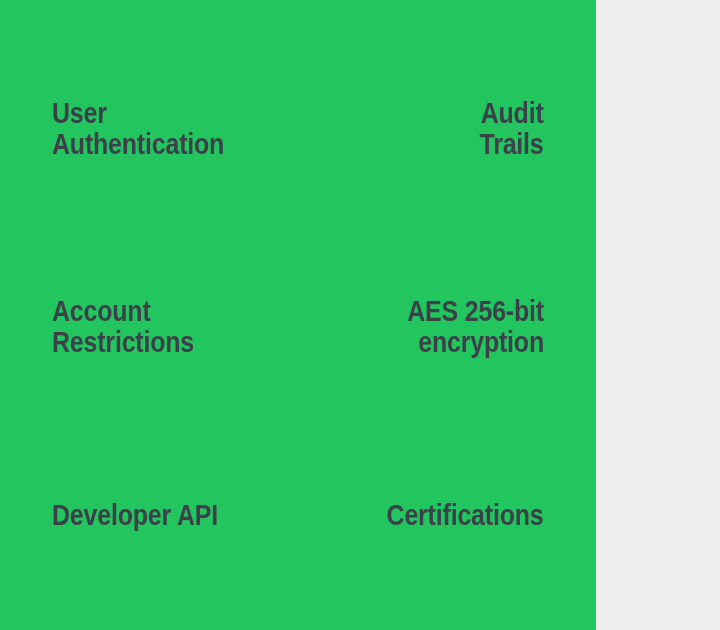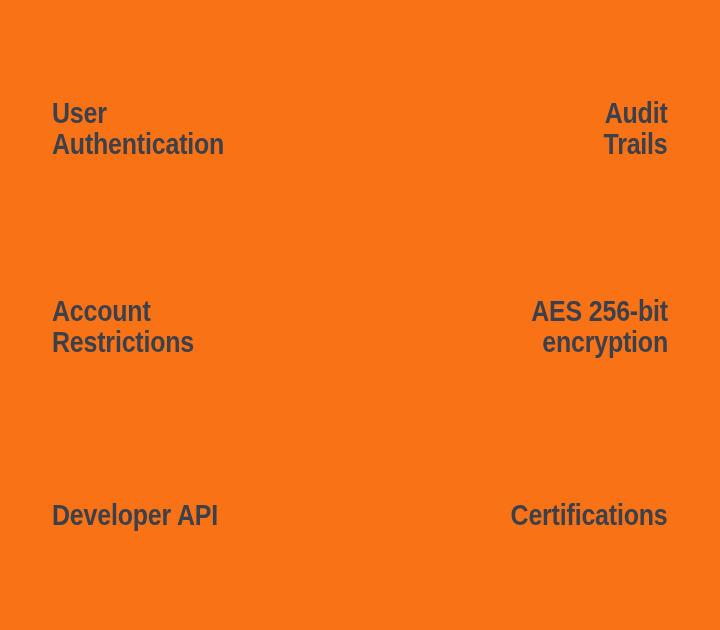--- a/index.html
+++ b/index.html
@@ -9,23 +9,23 @@
   }
   body {
     width: 720px;
     height: 630px;
     background: #ededed;
     font-family: "Liberation Sans", sans-serif;
     overflow: hidden;
   }
   #diagram {
     position: relative;
-    width: 720px;
+    width: 596px;
     height: 630px;
-    background: #f97316;
+    background: #22c55e;
   }
 
   .feature-label {
     position: absolute;
     font-family: "Liberation Sans Narrow", "Liberation Sans", sans-serif;
     font-weight: bold;
     font-size: 29px;
     line-height: 31px;
     letter-spacing: -0.2px;
     color: #3c404b;

